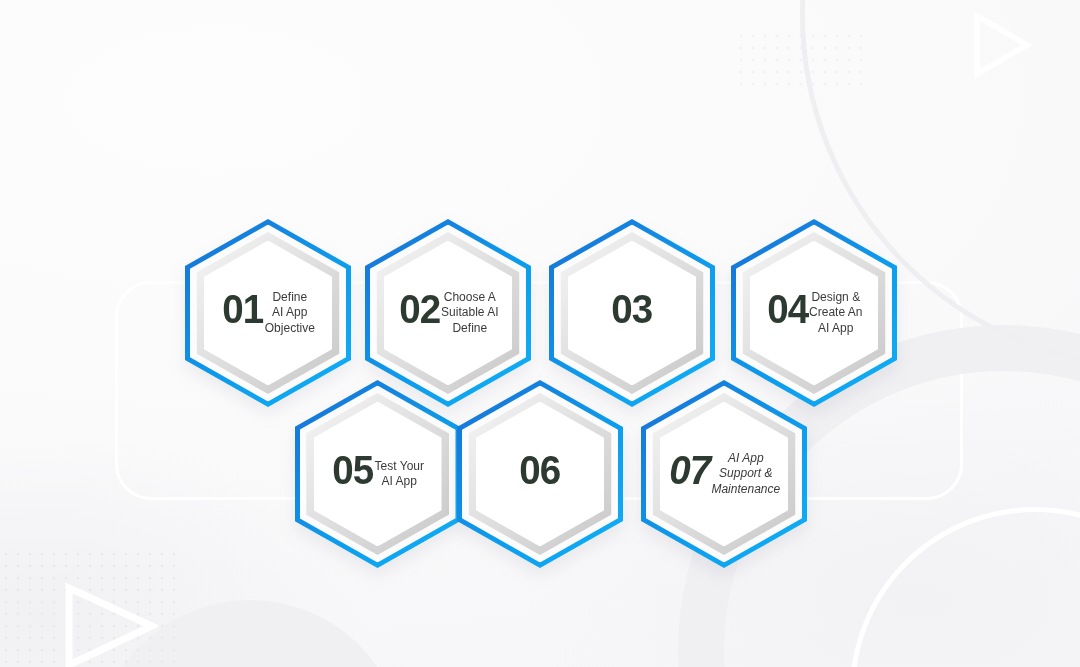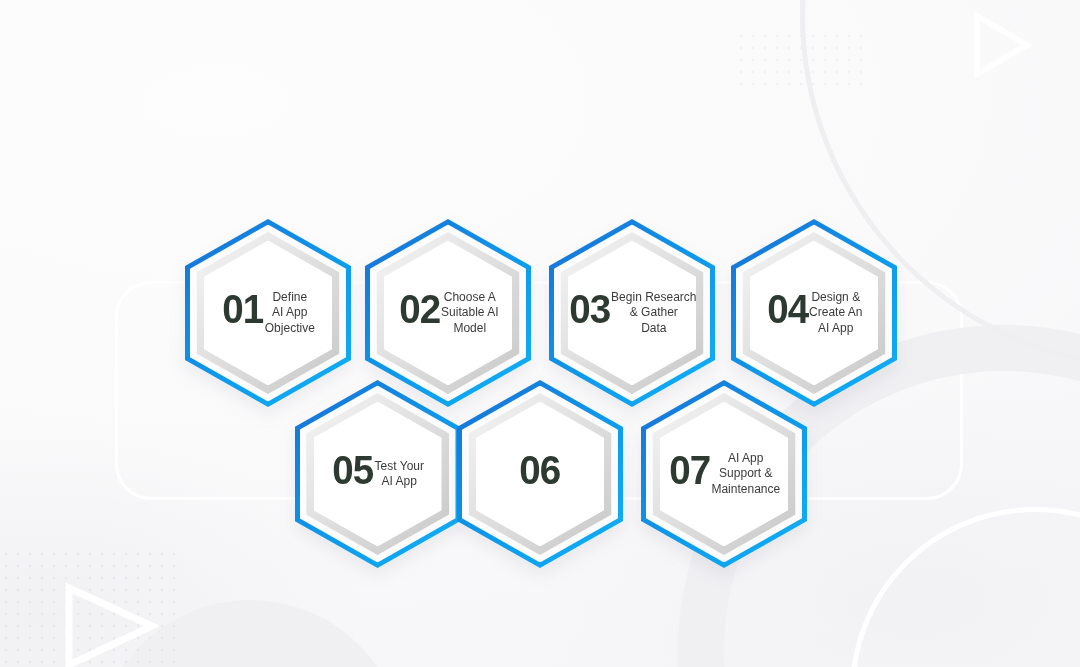--- a/index.html
+++ b/index.html
@@ -95,33 +95,30 @@
   </div>
       <div class="hex" style="left: 365px; top: 219px; z-index: 3;">
     <div class="hex-layer hex-blue"></div>
     <div class="hex-layer hex-gap"></div>
     <div class="hex-layer hex-silver"></div>
     <div class="hex-layer hex-white"></div>
     <div class="hex-content">
       <div class="step-number">02</div>
       <div class="step-label">Choose A
 Suitable AI
-Model</div>
+Define</div>
     </div>
   </div>
       <div class="hex" style="left: 549px; top: 219px; z-index: 3;">
     <div class="hex-layer hex-blue"></div>
     <div class="hex-layer hex-gap"></div>
     <div class="hex-layer hex-silver"></div>
     <div class="hex-layer hex-white"></div>
     <div class="hex-content">
       <div class="step-number">03</div>
-      <div class="step-label">Begin Research
-&amp; Gather
-Data</div>
     </div>
   </div>
       <div class="hex" style="left: 731px; top: 219px; z-index: 3;">
     <div class="hex-layer hex-blue"></div>
     <div class="hex-layer hex-gap"></div>
     <div class="hex-layer hex-silver"></div>
     <div class="hex-layer hex-white"></div>
     <div class="hex-content">
       <div class="step-number">04</div>
       <div class="step-label">Design &amp;
@@ -142,21 +139,21 @@
   </div>
       <div class="hex" style="left: 457px; top: 380px; z-index: 2;">
     <div class="hex-layer hex-blue"></div>
     <div class="hex-layer hex-gap"></div>
     <div class="hex-layer hex-silver"></div>
     <div class="hex-layer hex-white"></div>
     <div class="hex-content">
       <div class="step-number">06</div>
     </div>
   </div>
-      <div class="hex" style="left: 641px; top: 380px; z-index: 2;">
+      <div class="hex" style="left: 641px; top: 380px; z-index: 2; font-style: italic;">
     <div class="hex-layer hex-blue"></div>
     <div class="hex-layer hex-gap"></div>
     <div class="hex-layer hex-silver"></div>
     <div class="hex-layer hex-white"></div>
     <div class="hex-content">
       <div class="step-number">07</div>
       <div class="step-label">AI App
 Support &amp;
 Maintenance</div>
     </div>

